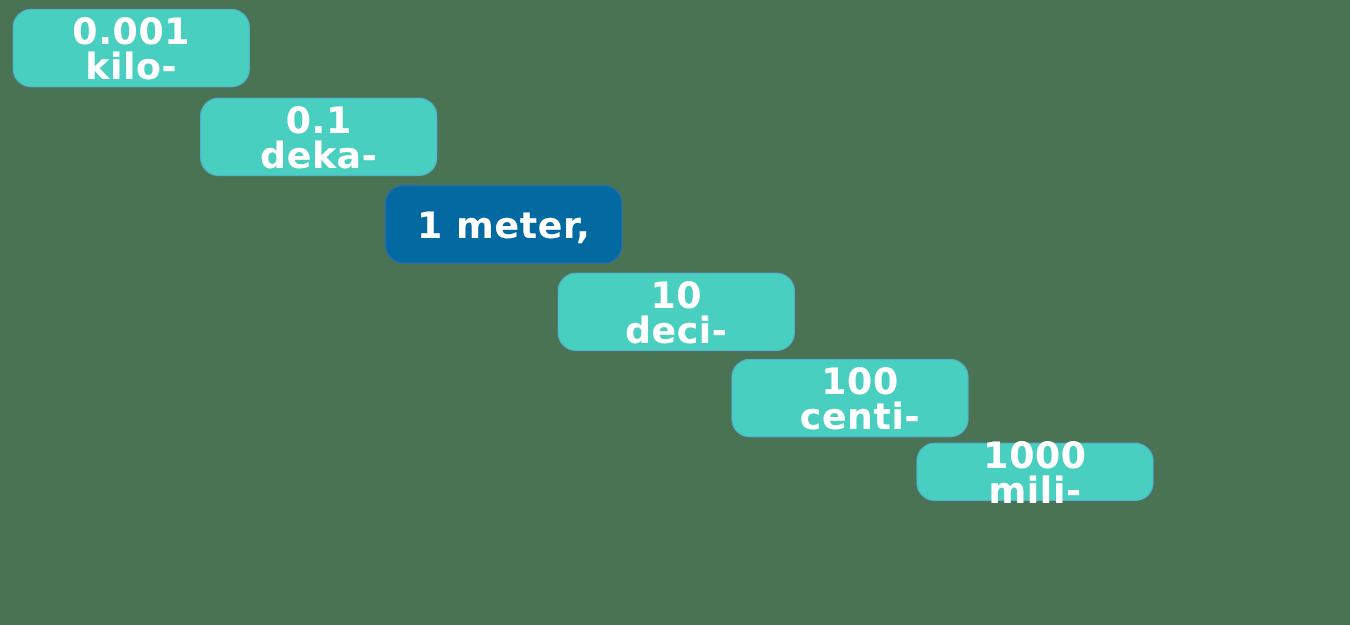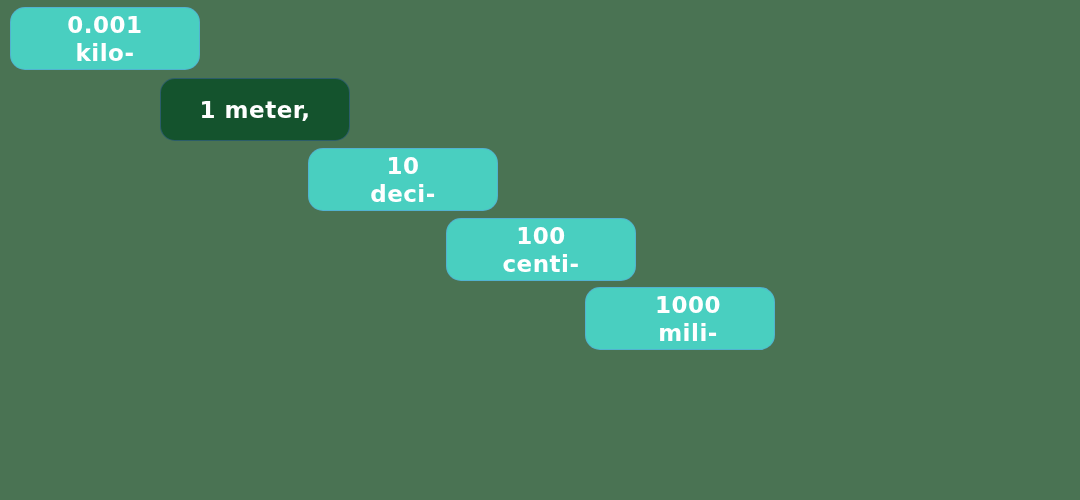--- a/index.html
+++ b/index.html
@@ -23,28 +23,28 @@
     border-radius: 15px;
     background: #49cfc0;
     border: 1px solid rgba(100, 115, 245, 0.30);
     box-sizing: border-box;
     display: flex;
     flex-direction: column;
     align-items: center;
     justify-content: center;
     color: #ffffff;
     font-weight: bold;
-    font-size: 23px;
+    font-size: 29px;
     line-height: 28px;
     letter-spacing: 0.5px;
     text-align: center;
     white-space: nowrap;
   }
   .step.base {
-    background: #14532d;
+    background: #0369a1;
   }
   
   .step:nth-of-type(1) { left: 10px;  top: 7px;   }
   .step:nth-of-type(2) { left: 160px; top: 78px;  }
   .step:nth-of-type(3) { left: 308px; top: 148px; }
   .step:nth-of-type(4) { left: 446px; top: 218px; }
   .step:nth-of-type(5) { left: 585px; top: 287px; padding-left: 16px; }
   .step:nth-of-type(6) { left: 733px; top: 354px; height: 47px; }
   .step:nth-of-type(7) { left: 877px; top: 426px; border-radius: 22px; }
   .step span { display: block; }
@@ -53,20 +53,24 @@
 <body>
 
 <div class="stage">
 
   <div class="step">
     <span>0.001</span>
     <span>kilo-</span>
   </div>
 
 
+  <div class="step">
+    <span>0.1</span>
+    <span>deka-</span>
+  </div>
 
   <div class="step base">
     <span>1 meter,</span>
   </div>
 
   <div class="step">
     <span>10</span>
     <span>deci-</span>
   </div>
 

